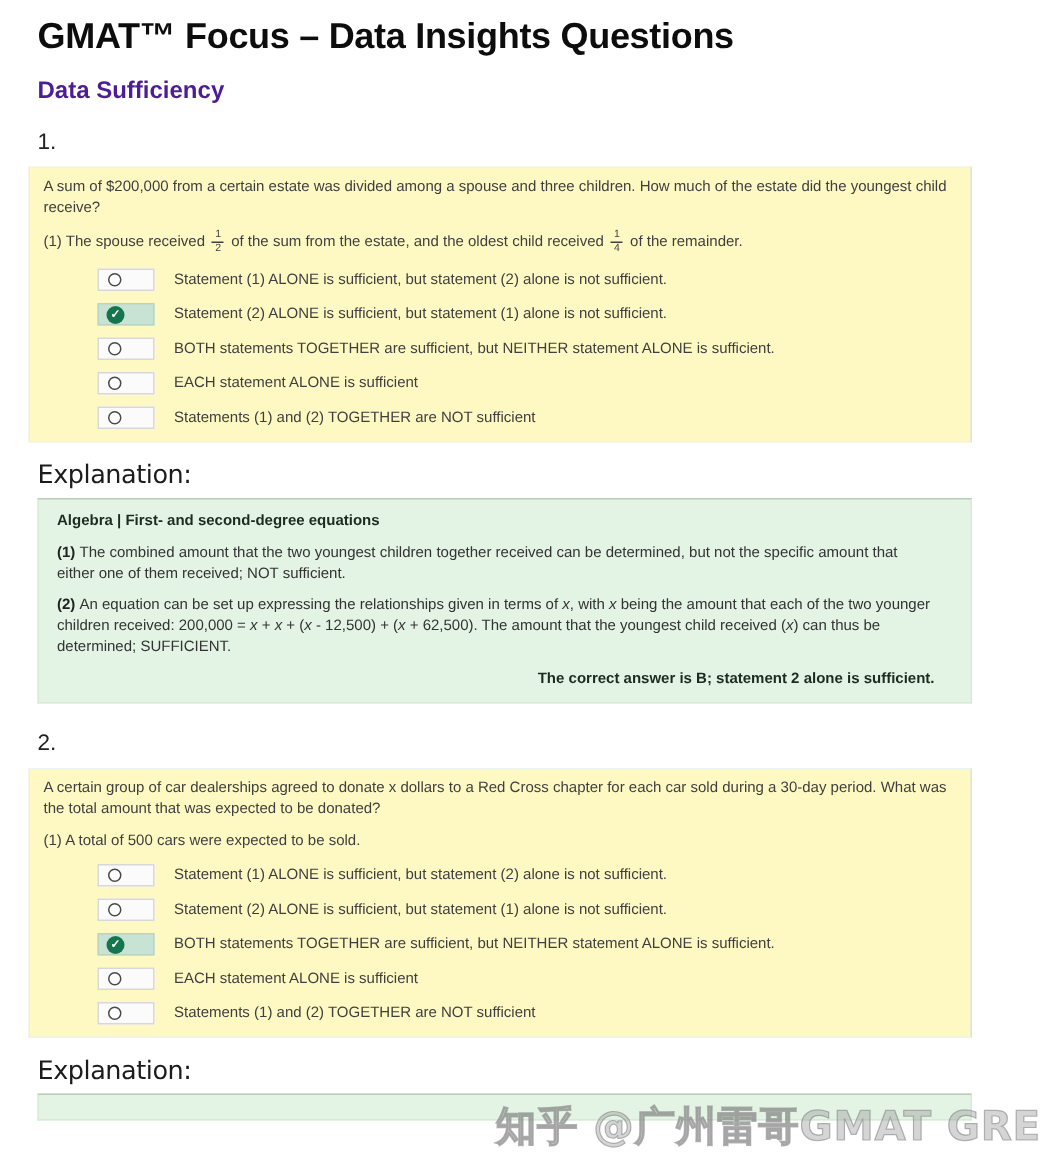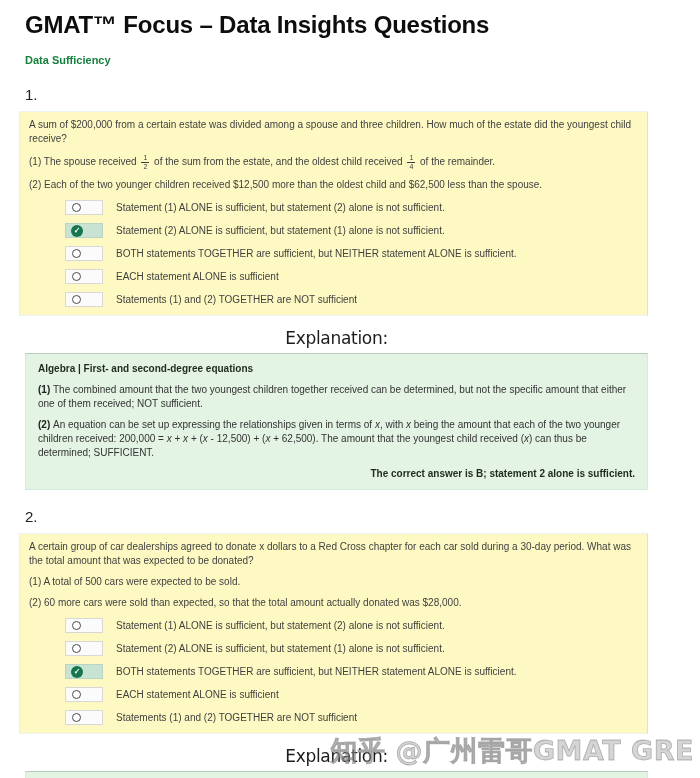--- a/index.html
+++ b/index.html
@@ -4,21 +4,21 @@
 <style>
   * { margin:0; padding:0; box-sizing:border-box; }
   html,body { background:#fff; }
   body {
     width:700px; height:778px; overflow:hidden; position:relative;
     font-family:"Liberation Sans", sans-serif; color:#3f3f3f;
   }
   .content { padding:14px 52px 0 25px; }
 
   .page-title { font-size:24px; line-height:21px; font-weight:700; color:#0d0d0d; letter-spacing:-0.2px; }
-  .section-h  { font-size:11px; line-height:15px; font-weight:700; color:#15803d; margin-top:18px; }
+  .section-h  { font-size:16px; line-height:15px; font-weight:700; color:#4c1d95; margin-top:18px; }
   .qnum       { font-size:15px; line-height:17px; font-weight:400; color:#222; margin-top:18px; }
 
   .qblock {
     margin-top:8px; margin-left:-6px;
     border:1px solid #ecf3f3; border-right:1px solid #d3e5e1; border-left:1px solid #e7efef;
     padding:6px 10px 8px 9px;
     background:#fef9c3;
   }
   .qtext { font-size:10px; line-height:14px; color:#3f3f3f; }
   .stmt  { font-size:10px; line-height:14px; color:#3f3f3f; margin-top:7px; }
@@ -42,25 +42,25 @@
   }
   .check-circle {
     display:none; width:12px; height:12px; border-radius:50%;
     background:#15764e; color:#fff; font-size:8px; font-weight:700;
     align-items:center; justify-content:center; margin-left:5px; line-height:1;
   }
   .checkbox.selected { background:#c8e2d3; border-color:#b7d5c5; }
   .checkbox.selected .check-circle { display:flex; }
   .opt-label { margin-left:13px; font-size:10px; line-height:14px; color:#3f3f3f; }
 
-  .expl-h { font-size:17px; line-height:20px; font-weight:400; color:#1c1c1c; margin-top:12px; font-family:"DejaVu Sans", sans-serif; letter-spacing:-0.3px;text-align:center; }
+  .expl-h { font-size:17px; line-height:20px; font-weight:400; color:#1c1c1c; margin-top:12px; font-family:"DejaVu Sans", sans-serif; letter-spacing:-0.3px; }
   .expl-box {
     margin-top:5px;
     background:#e3f3e4; border:1px solid #d7ead8; border-top:1px solid #b9c9ba;
-    padding:8px 12px 8px 12px;
+    padding:8px 24px 8px 12px;
     font-size:10px; line-height:14px; color:#333;
   }
   .expl-cat  { font-weight:700; color:#1e2b1f; font-size:10px; line-height:14px; }
   .expl-para { margin-top:7px; }
   .expl-para b { color:#222; }
   .expl-ans  { margin-top:7px; font-weight:700; color:#1e2b1f;text-align:right; }
 
   .watermark {
     position:absolute; top:733px; right:6px;
     font-size:27px; font-weight:700; letter-spacing:0.5px;
@@ -75,21 +75,20 @@
 
 <div class="content">
 
   <div class="page-title">GMAT™ Focus – Data Insights Questions</div>
   <div class="section-h">Data Sufficiency</div>
 
   <div class="qnum">1.</div>
   <div class="qblock">
     <div class="qtext">A sum of $200,000 from a certain estate was divided among a spouse and three children. How much of the estate did the youngest child receive?</div>
     <div class="stmt has-frac">(1) The spouse received <span class="frac"><span class="num">1</span><span class="den">2</span></span> of the sum from the estate, and the oldest child received <span class="frac"><span class="num">1</span><span class="den">4</span></span> of the remainder.</div>
-    <div class="stmt">(2) Each of the two younger children received $12,500 more than the oldest child and $62,500 less than the spouse.</div>
 
     <div class="opts">
       <div class="opt">
         <span class="checkbox">
           <span class="radio-circle"></span>
 
         </span>
         <span class="opt-label">Statement (1) ALONE is sufficient, but statement (2) alone is not sufficient.</span>
       </div>
       <div class="opt">
@@ -128,21 +127,20 @@
     <div class="expl-cat">Algebra | First- and second-degree equations</div>
     <div class="expl-para"><b>(1) </b>The combined amount that the two youngest children together received can be determined, but not the specific amount that either one of them received; NOT sufficient.</div>
     <div class="expl-para"><b>(2) </b>An equation can be set up expressing the relationships given in terms of <i>x</i>, with <i>x</i> being the amount that each of the two younger children received: 200,000 = <i>x</i> + <i>x</i> + (<i>x</i> - 12,500) + (<i>x</i> + 62,500). The amount that the youngest child received (<i>x</i>) can thus be determined; SUFFICIENT.</div>
     <div class="expl-ans">The correct answer is B; statement 2 alone is sufficient.</div>
   </div>
 
   <div class="qnum">2.</div>
   <div class="qblock">
     <div class="qtext">A certain group of car dealerships agreed to donate x dollars to a Red Cross chapter for each car sold during a 30-day period. What was the total amount that was expected to be donated?</div>
     <div class="stmt">(1) A total of 500 cars were expected to be sold.</div>
-    <div class="stmt">(2) 60 more cars were sold than expected, so that the total amount actually donated was $28,000.</div>
 
     <div class="opts">
       <div class="opt">
         <span class="checkbox">
           <span class="radio-circle"></span>
 
         </span>
         <span class="opt-label">Statement (1) ALONE is sufficient, but statement (2) alone is not sufficient.</span>
       </div>
       <div class="opt">

